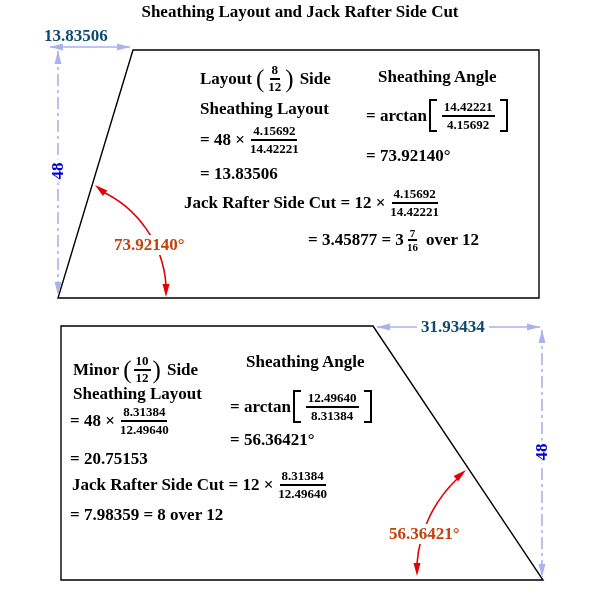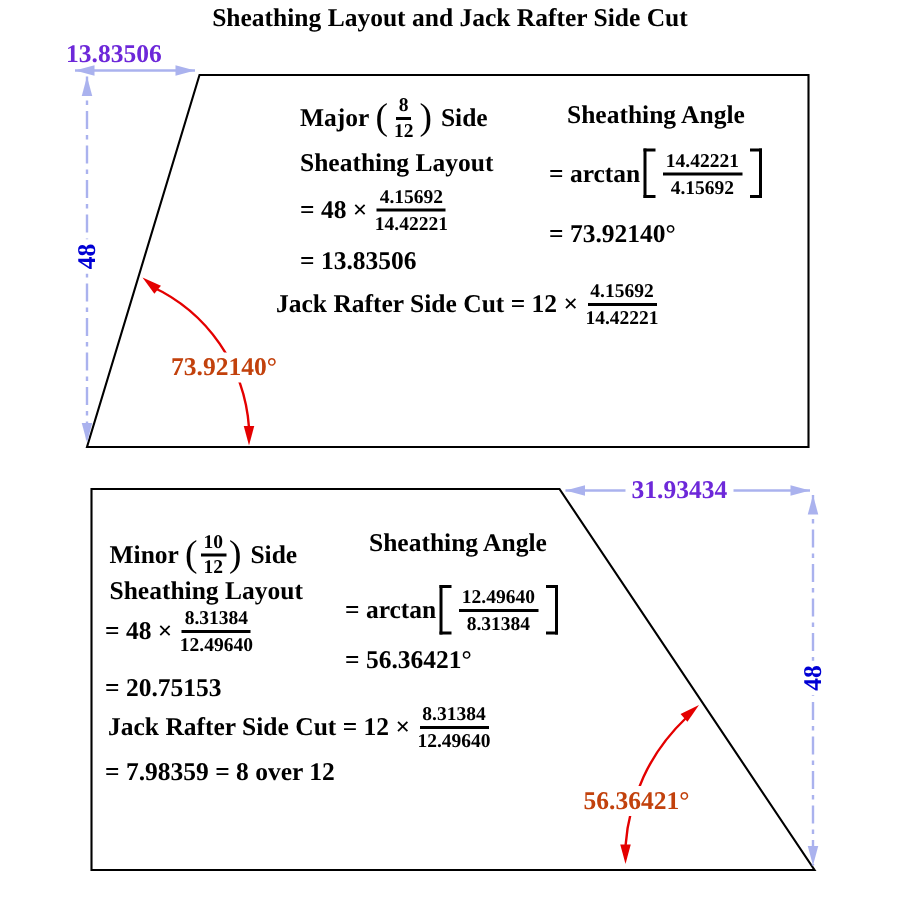--- a/index.html
+++ b/index.html
@@ -14,21 +14,21 @@
   .frac{display:inline-flex;flex-direction:column;align-items:center;text-align:center;
         font-size:13px;line-height:1.2;margin:0 3px;}
   .frac .num{border-bottom:2px solid #000;padding:0 2px;}
   .frac .den{padding:0 2px;}
   .frac.sm{font-size:13px;line-height:1.15;margin:0 1px;}
   .frac.xs{font-size:11px;line-height:1.1;margin:0 1px;}
   .paren{font-size:25px;font-weight:400;line-height:1;margin:0 1px;}
   .sqbr{align-self:stretch;width:6px;margin:0 2px;}
   .sqbr.l{border-left:2.5px solid #000;border-top:2.5px solid #000;border-bottom:2.5px solid #000;}
   .sqbr.r{border-right:2.5px solid #000;border-top:2.5px solid #000;border-bottom:2.5px solid #000;}
-  .bluetext{color:#6d28d9;font:700 17px "Liberation Serif",serif;}
+  .bluetext{color:#0c4a6e;font:700 17px "Liberation Serif",serif;}
   .redtext{color:#c2410c;font:700 17px "Liberation Serif",serif;background:#fff;padding:0 2px;}
   .vlabel{position:absolute;transform:translate(-50%,-50%) rotate(-90deg);
           font:700 17px "Liberation Serif",serif;color:#0000d4;background:#fff;
           padding:0 3px;z-index:3;}
   .hlabel{position:absolute;z-index:3;background:#fff;padding:0 4px;}
   .outline{fill:none;stroke:#000;stroke-width:1.4;}
   .dimline{stroke:#aab2ee;stroke-width:1.6;fill:none;}
   .dimdash{stroke:#aab2ee;stroke-width:1.6;fill:none;stroke-dasharray:12 4 3 4;}
   .dimarrow{fill:#aab2ee;stroke:none;}
   .arc{fill:none;stroke:#e40000;stroke-width:1.6;}
@@ -66,21 +66,21 @@
     <polygon class="arcarrow" points="166,297 162.5,284 169.5,284"></polygon>
 
     <path class="arc" d="M 457 479 A 130 130 0 0 0 417 564"></path>
     <polygon class="arcarrow" points="466,470 458.3,481.2 453.7,476"></polygon>
     <polygon class="arcarrow" points="417,576 413.5,563 420.5,563"></polygon>
   </svg>
 
   <div class="txt title">Sheathing Layout and Jack Rafter Side Cut</div>
 
   <div class="row" style="left:200px;top:63px;">
-    <span>Major</span>
+    <span>Layout</span>
     <span class="paren" style="margin-left:4px;">(</span>
     <span class="frac sm">
       <span class="num">8</span>
       <span class="den">12</span>
     </span>
     <span class="paren">)</span>
     <span style="margin-left:5px;">Side</span>
   </div>
 
   <div class="row" style="left:200px;top:99px;">Sheathing Layout</div>
@@ -110,20 +110,28 @@
   <div class="row" style="left:366px;top:146px;">= 73.92140°</div>
 
   <div class="row" style="left:184px;top:186px;">
     <span>Jack Rafter Side Cut = 12 ×</span>
     <span class="frac">
       <span class="num">4.15692</span>
       <span class="den">14.42221</span>
     </span>
   </div>
 
+  <div class="row" style="left:308px;top:227px;">
+    <span>= 3.45877 = 3</span>
+    <span class="frac xs">
+      <span class="num">7</span>
+      <span class="den">16</span>
+    </span>
+    <span style="margin-left:5px;">over 12</span>
+  </div>
 
   <div class="txt bluetext" style="left:44px;top:26px;">13.83506</div>
   <div class="vlabel" style="left:58px;top:171px;">48</div>
   <div class="txt redtext" style="left:112px;top:235px;">73.92140°</div>
 
   <div class="row" style="left:73px;top:354px;">
     <span>Minor</span>
     <span class="paren" style="margin-left:4px;">(</span>
     <span class="frac sm">
       <span class="num">10</span>

